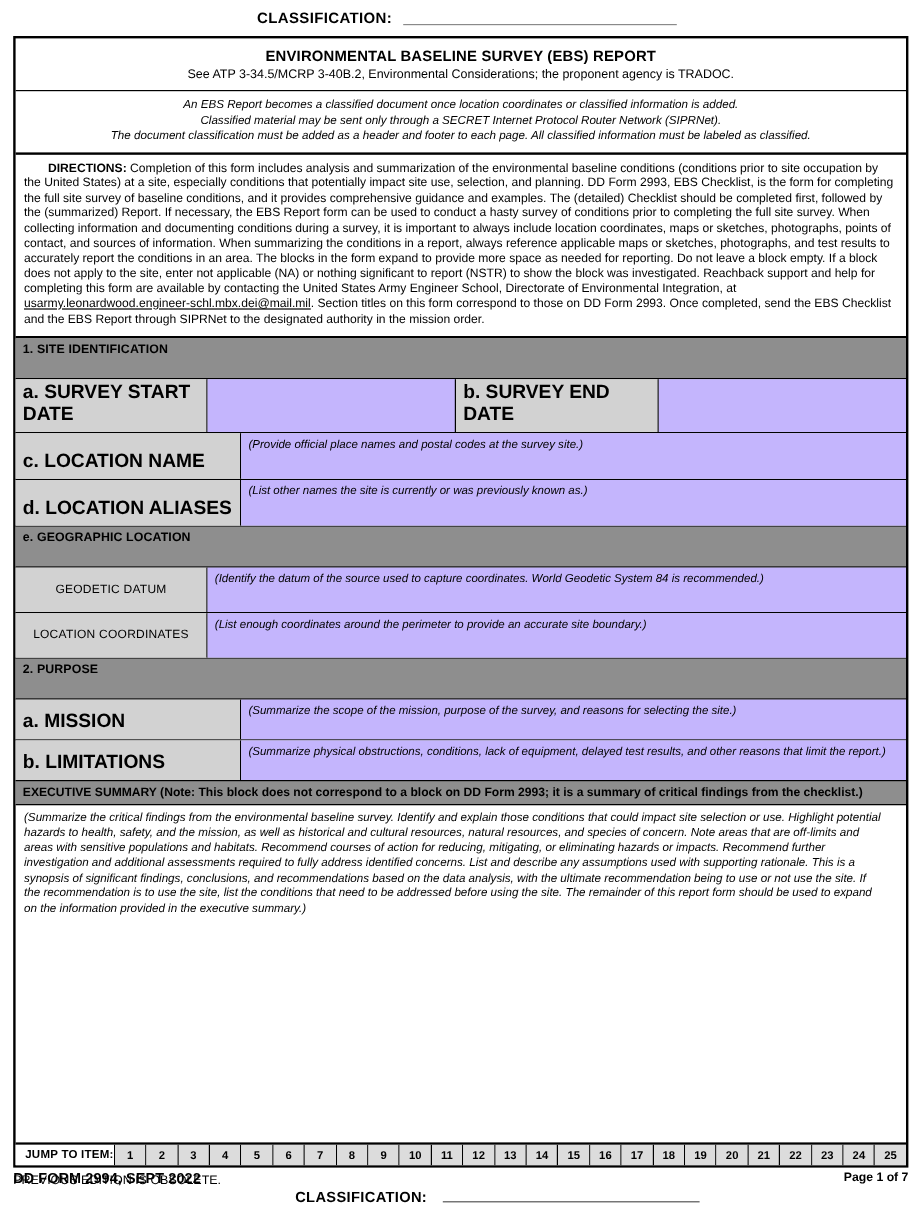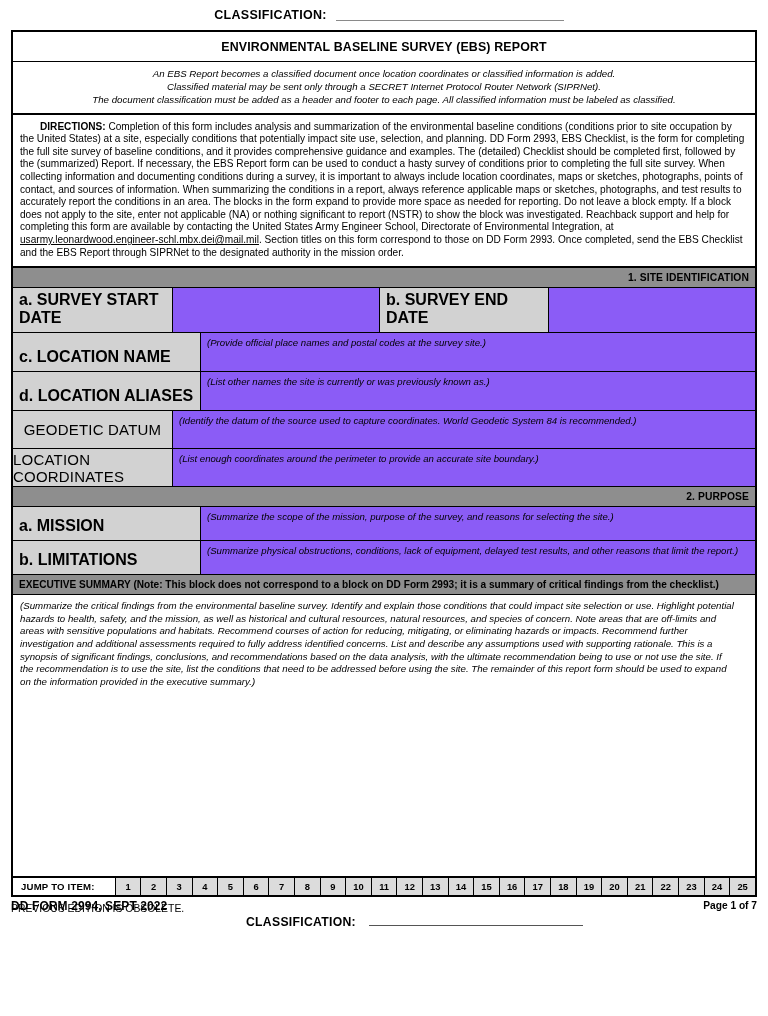--- a/index.html
+++ b/index.html
@@ -90,23 +90,22 @@
   }
   .directions b { font-weight: bold; padding-left: 20px; }
   .email-link { text-decoration: underline; }
 
   
   .section-bar {
     background: #8e8e8e;
     border-bottom: 1.3px solid #000;
     font-size: 10.3px;
     font-weight: bold;
-    padding: 4px 6px 4px 6px;
+    padding: 4px 6px 18px 6px;
     letter-spacing: .1px;
-    text-align: right;
   }
   .exec-bar {
     background: #8e8e8e;
     border-top: 1.3px solid #000;
     border-bottom: 1.3px solid #000;
     font-size: 10.1px;
     font-weight: bold;
     padding: 4px 6px 4px 6px;
   }
 
@@ -119,25 +118,25 @@
     display: flex;
     align-items: flex-end;
     padding: 0 0 5px 6px;
     border-right: 1.3px solid #000;
   }
   .lbl.center {
     justify-content: center;
     align-items: center;
     padding: 0 0;
     font-weight: normal;
-    font-size: 15px;
+    font-size: 10px;
     letter-spacing: .2px;
   }
   .fill {
-    background: #8b5cf6;
+    background: #c4b5fd;
     box-sizing: border-box;
     flex: 1;
     position: relative;
   }
   .hint {
     font-size: 9.6px;
     font-style: italic;
     padding: 4px 5px 0 6px;
     line-height: 12px;
   }
@@ -165,21 +164,21 @@
     height: 19px;
     box-sizing: border-box;
   }
   .jump-label {
     background: #ffffff;
     font-size: 9.6px;
     font-weight: bold;
     display: flex;
     align-items: center;
     padding-left: 8px;
-    padding-right: 20px;
+    padding-right: 0;
     border-right: 1.3px solid #000;
     letter-spacing: .2px;
   }
   .jump-btn {
     flex: 1;
     background: #dcdcdc;
     border-right: 1.3px solid #000;
     font-size: 9.4px;
     font-weight: bold;
     display: flex;
@@ -235,20 +234,21 @@
 
   <div class="classification-header">
     <span class="cls-label">CLASSIFICATION:</span>
     <span class="cls-rule"></span>
   </div>
 
   <div class="form">
 
     <div class="title-block">
       <div class="title-main">ENVIRONMENTAL BASELINE SURVEY (EBS) REPORT</div>
+      <div class="title-sub">See ATP 3-34.5/MCRP 3-40B.2, Environmental Considerations; the proponent agency is TRADOC.</div>
     </div>
 
     <div class="notice-block">
       <div class="notice-line">An EBS Report becomes a classified document once location coordinates or classified information is added.</div>
       <div class="notice-line">Classified material may be sent only through a SECRET Internet Protocol Router Network (SIPRNet).</div>
       <div class="notice-line">The document classification must be added as a header and footer to each page. All classified information must be labeled as classified.</div>
     </div>
 
     <div class="directions">
       <b>DIRECTIONS:</b><span> Completion of this form includes analysis and summarization of the environmental baseline conditions (conditions prior to site occupation by the United States) at a site, especially conditions that potentially impact site use, selection, and planning. DD Form 2993, EBS Checklist, is the form for completing the full site survey of baseline conditions, and it provides comprehensive guidance and examples. The (detailed) Checklist should be completed first, followed by the (summarized) Report. If necessary, the EBS Report form can be used to conduct a hasty survey of conditions prior to completing the full site survey. When collecting information and documenting conditions during a survey, it is important to always include location coordinates, maps or sketches, photographs, points of contact, and sources of information. When summarizing the conditions in a report, always reference applicable maps or sketches, photographs, and test results to accurately report the conditions in an area. The blocks in the form expand to provide more space as needed for reporting. Do not leave a block empty. If a block does not apply to the site, enter not applicable (NA) or nothing significant to report (NSTR) to show the block was investigated. Reachback support and help for completing this form are available by contacting the United States Army Engineer School, Directorate of Environmental Integration, at </span><span class="email-link">usarmy.leonardwood.engineer-schl.mbx.dei@mail.mil</span><span>. Section titles on this form correspond to those on DD Form 2993. Once completed, send the EBS Checklist and the EBS Report through SIPRNet to the designated authority in the mission order.</span>
@@ -270,20 +270,21 @@
       </div>
     </div>
 
     <div class="row rowline" style="height:38px;">
       <div class="lbl w-label-c">d. LOCATION ALIASES</div>
       <div class="fill">
         <div class="hint">(List other names the site is currently or was previously known as.)</div>
       </div>
     </div>
 
+    <div class="section-bar">e. GEOGRAPHIC LOCATION</div>
 
     <div class="row rowline" style="height:37px;">
       <div class="lbl center w-label-geo">GEODETIC DATUM</div>
       <div class="fill">
         <div class="hint">(Identify the datum of the source used to capture coordinates.  World Geodetic System 84 is recommended.)</div>
       </div>
     </div>
 
     <div class="row rowline" style="height:37px;">
       <div class="lbl center w-label-geo">LOCATION COORDINATES</div>

